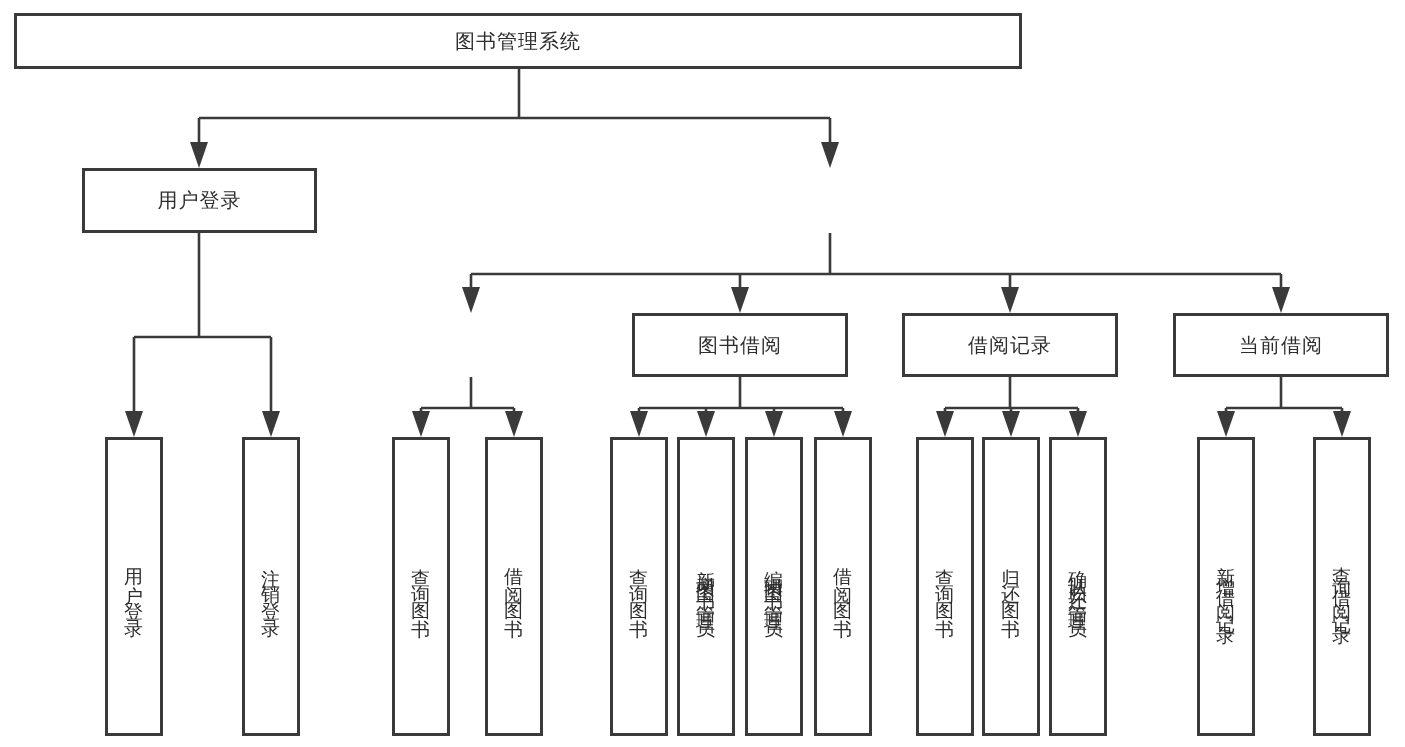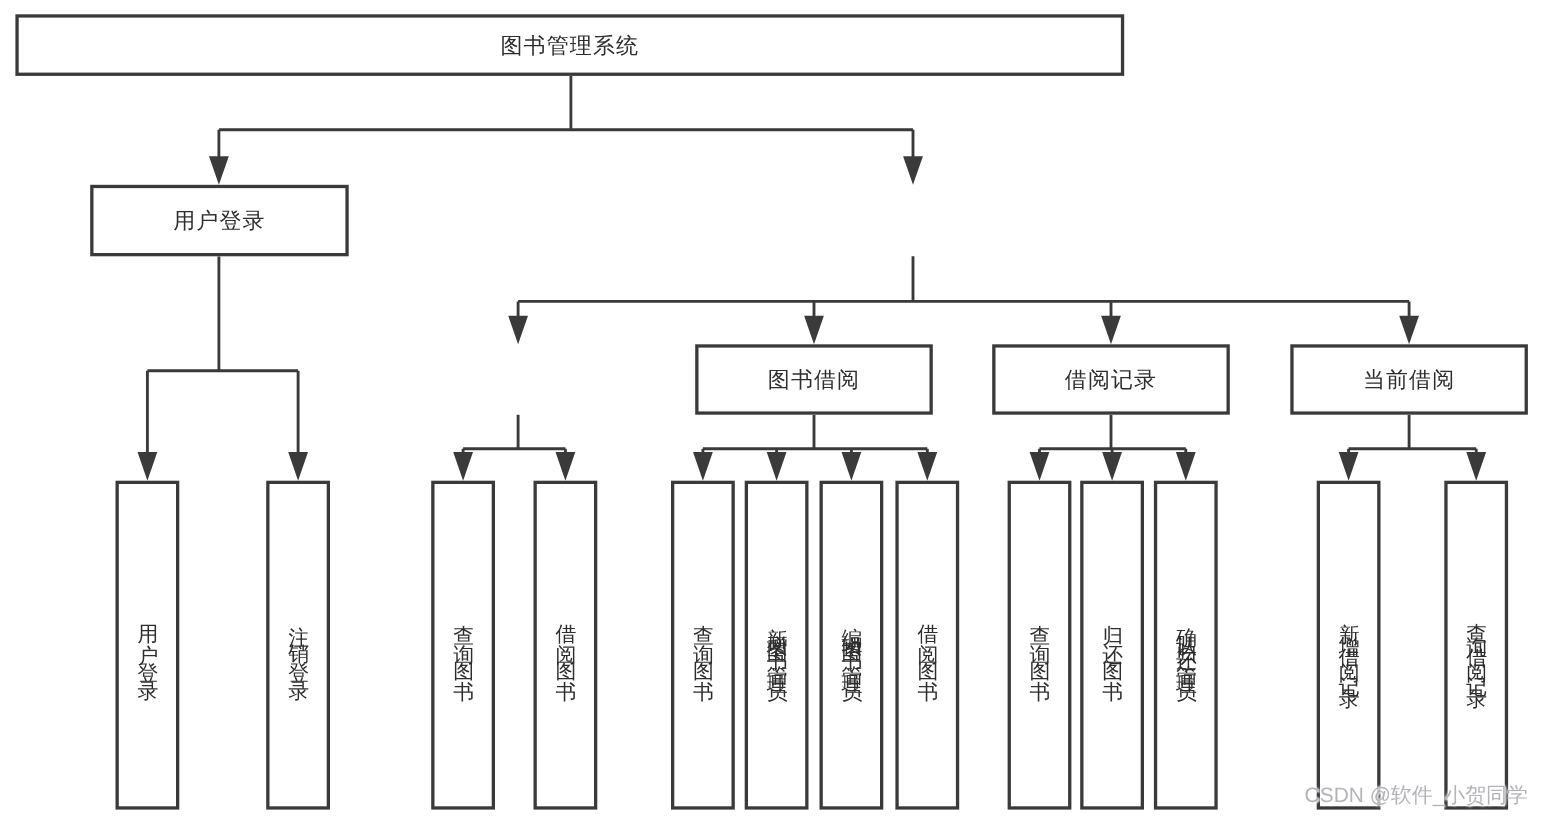--- a/index.html
+++ b/index.html
@@ -170,15 +170,14 @@
     <span class="vtext">确认归还（管理员）</span>
   </div>
 
   <div class="box leaf l-mid" style="left:1197px">
     <span class="vtext">新增借阅记录</span>
   </div>
   <div class="box leaf l-mid" style="left:1313px">
     <span class="vtext">查询借阅记录</span>
   </div>
 
-  <div class="watermark">CSDN @软件_小贺同学</div>
 
 </div>
 
 </body></html>

